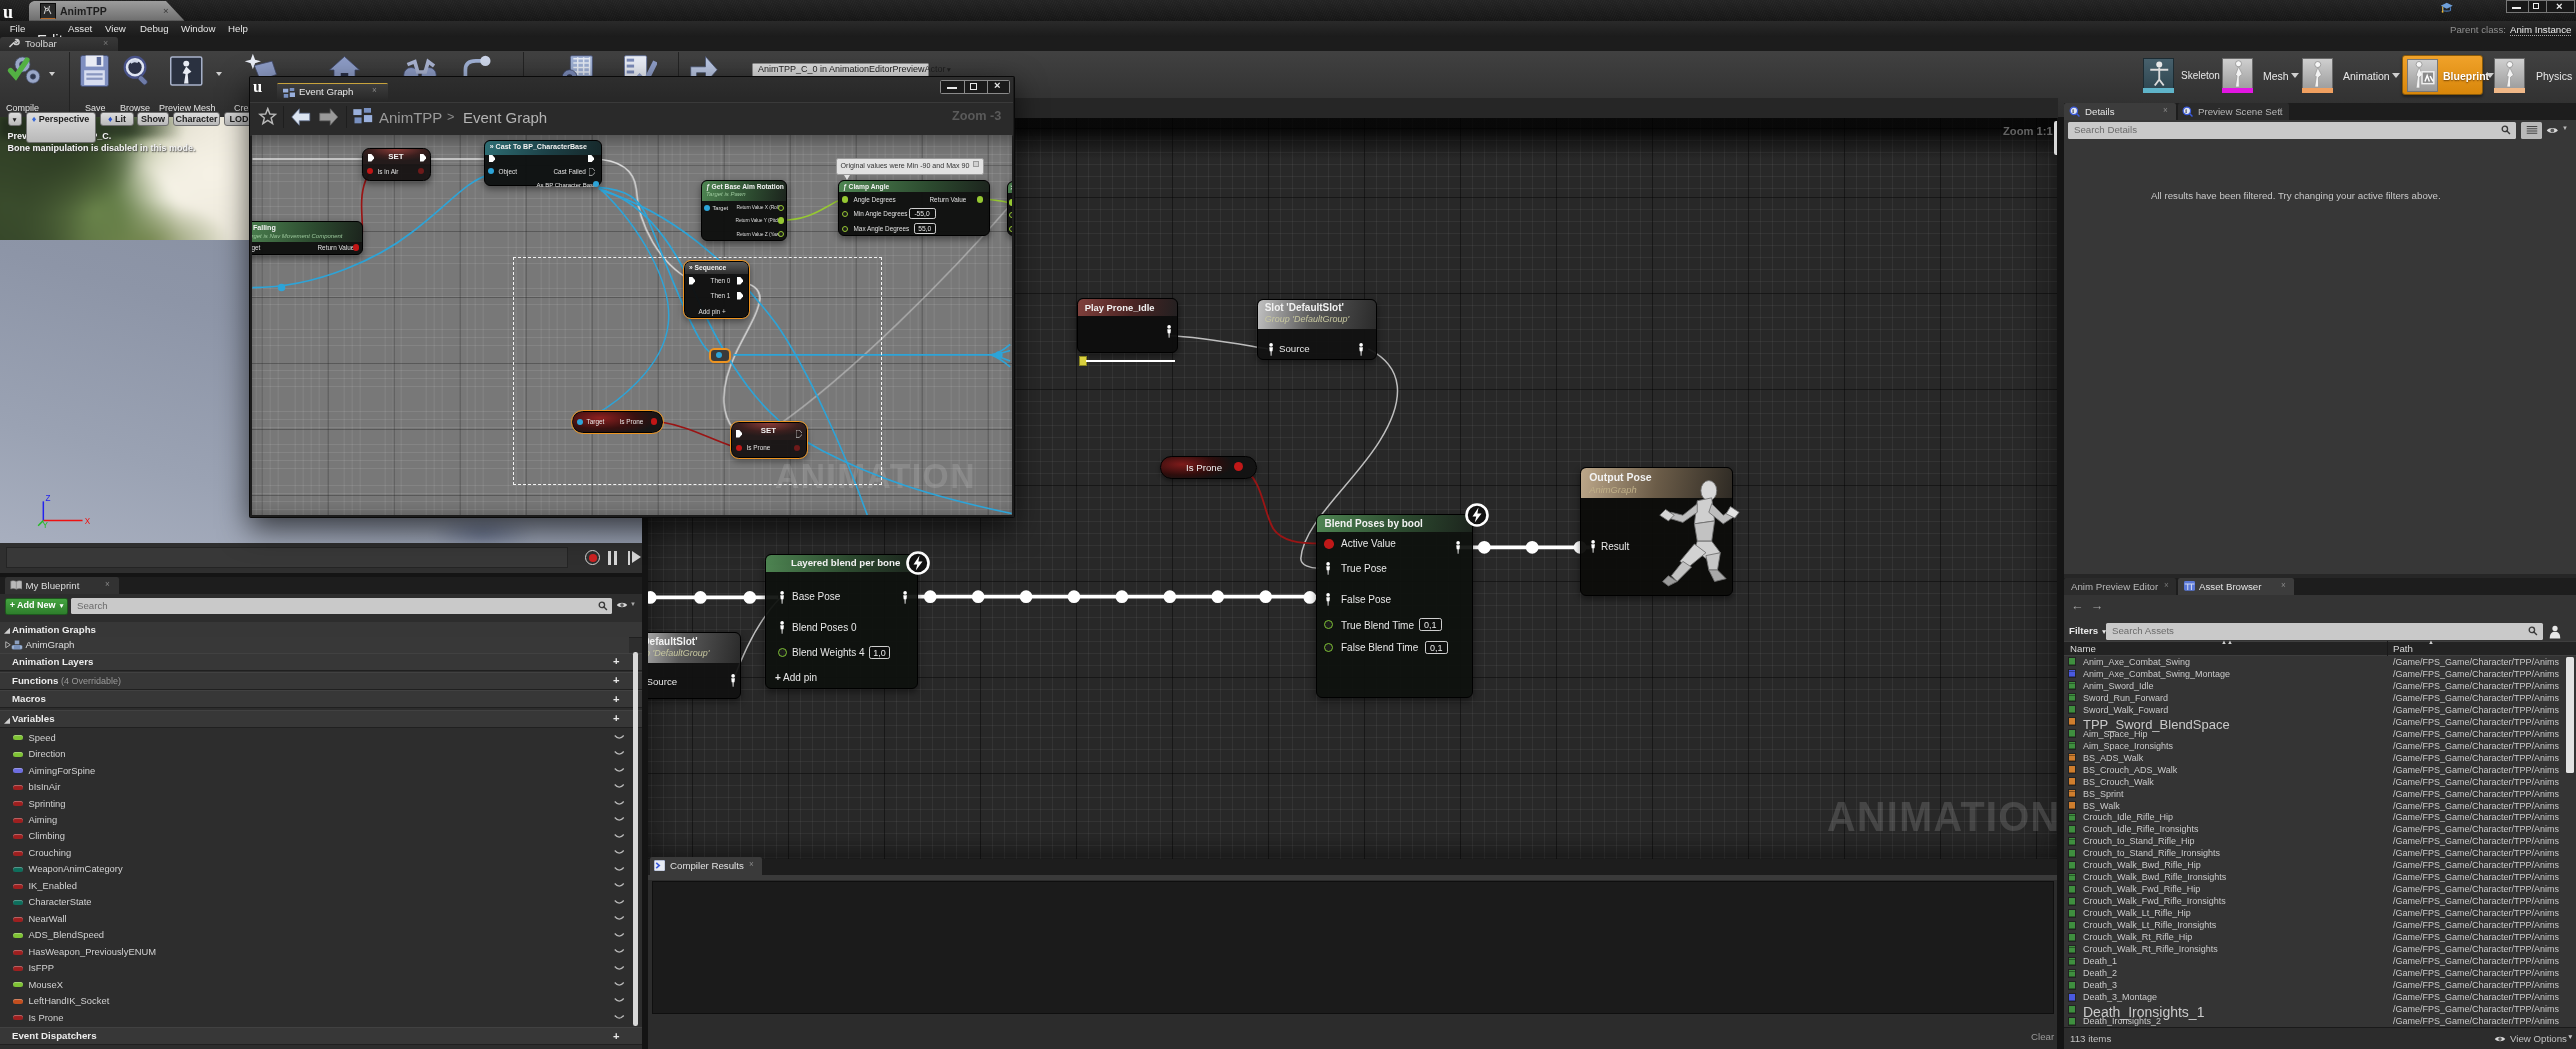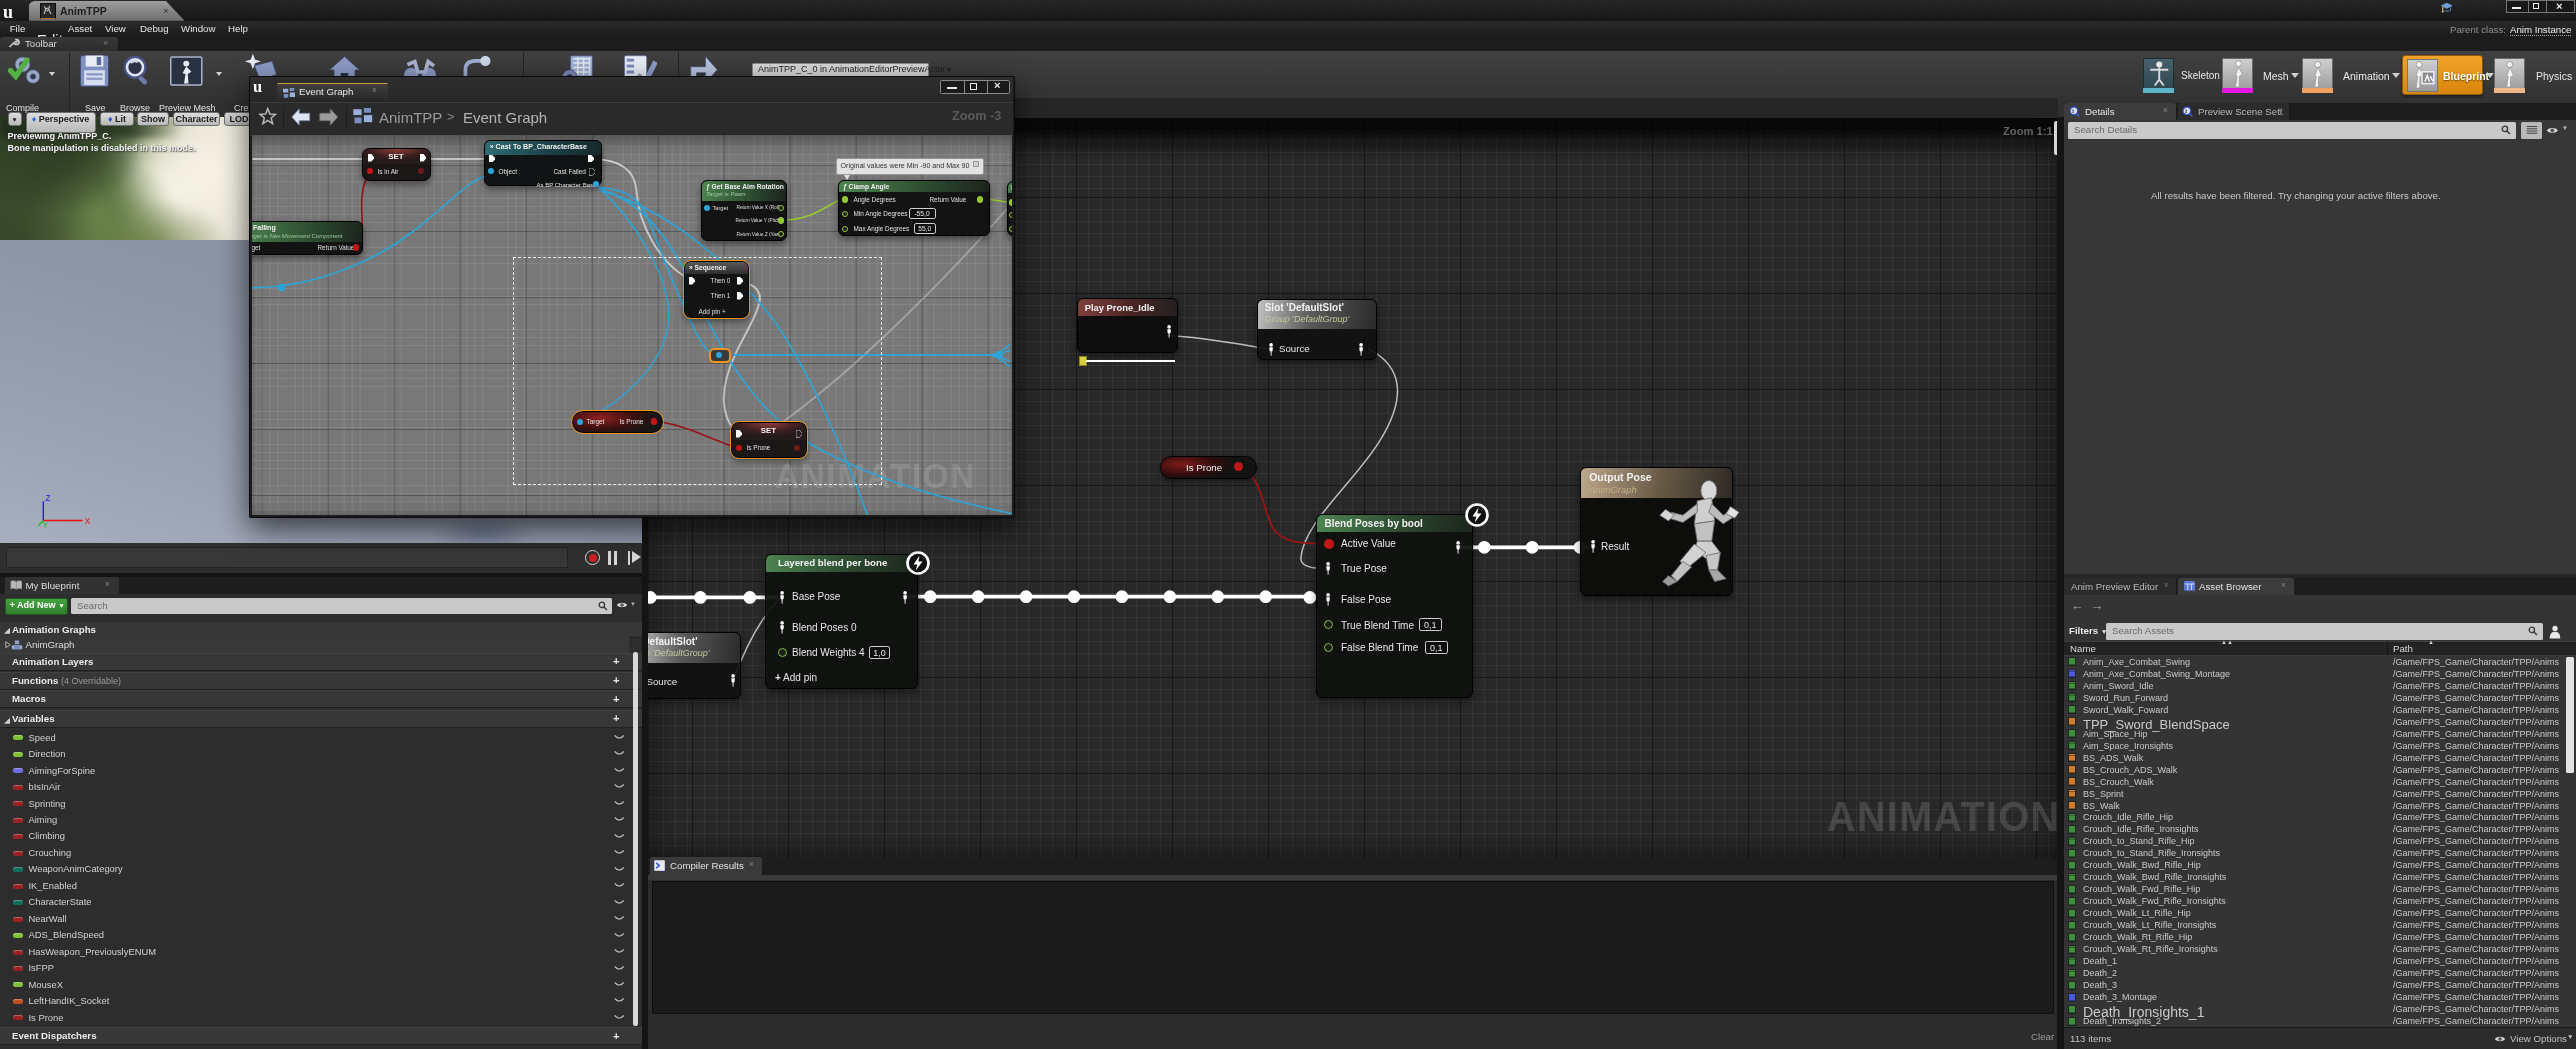--- a/index.html
+++ b/index.html
@@ -223,21 +223,21 @@
     <path d="M27 40 V14" stroke="#2222ee" stroke-width="2"></path>
     <path d="M27 40 H80" stroke="#ee1111" stroke-width="2"></path>
     <path d="M27 40 L20 47" stroke="#22bb22" stroke-width="2"></path>
     <text x="30" y="14" fill="#2222ee" font-size="11" font-family="Liberation Sans">Z</text>
     <text x="83" y="45" fill="#ee1111" font-size="11" font-family="Liberation Sans">X</text>
     <text x="26" y="50" fill="#22bb22" font-size="11" font-family="Liberation Sans">Y</text>
   </svg>
 </div>
 
 <div class="vbtn" style="left:7.5px;top:112px;width:14.2px;height:13.5px;font-size:6.7px;line-height:13.5px">▼</div>
-<div class="vbtn" style="left:25.5px;top:112px;width:70px;height:21px;font-size:9px;line-height:12.7px"><span style="color:#3a6ad8">♦</span> Perspective</div>
+<div class="vbtn" style="left:25.5px;top:112px;width:70px;height:31px;font-size:9px;line-height:12.7px"><span style="color:#3a6ad8">♦</span> Perspective</div>
 <div class="vbtn" style="left:100px;top:112px;width:34px;height:13.5px;font-size:9px;line-height:12.7px"><span style="color:#2a52c8">♦</span> Lit</div>
 <div class="vbtn" style="left:137px;top:112px;width:32px;height:13.5px;font-size:9px;line-height:12.7px">Show</div>
 <div class="vbtn" style="left:173px;top:112px;width:47px;height:13.5px;font-size:9px;line-height:12.7px">Character</div>
 <div class="vbtn" style="left:224px;top:112px;width:30px;height:13.5px;font-size:9px;line-height:12.7px">LOD</div>
 
 <div class="abs" style="left:0;top:543px;width:642px;height:30px;background:#2f2f2f"></div>
 <div class="abs" style="left:6px;top:547px;width:562px;height:21px;background:#383838;border:0.7px solid #242424"></div>
 <div class="abs" style="left:585px;top:550px;width:15px;height:15px;border:1.5px solid #d6d6d6;border-radius:50%"></div>
 <div class="abs" style="left:589px;top:554px;width:7.5px;height:7.5px;background:#cc2222;border-radius:50%"></div>
 <div class="abs" style="left:608px;top:551px;width:3px;height:13.5px;background:#d6d6d6"></div>
@@ -495,21 +495,21 @@
 <path d="M28 32 L42 30 L40 44 L30 44 Z" fill="#c2c2c2"></path>
 <path d="M30 44 L40 44 L46 52 L36 56 L28 50 Z" fill="#cfcfcf"></path>
 <path d="M36 54 L46 52 L44 64 L38 64 Z" fill="#c6c6c6"></path>
 <path d="M38 64 L44 64 L50 70 L42 72 Z" fill="#a8a8a8"></path>
 <path d="M28 46 L36 52 L24 62 L18 58 Z" fill="#d2d2d2"></path>
 <path d="M20 58 L26 62 L16 72 L12 68 Z" fill="#c2c2c2"></path>
 <path d="M10 68 L16 72 L10 75 L6 72 Z" fill="#9a9a9a"></path>
 </g>
     </svg>
 <div class="node" style="left:117px;top:436px;width:153px;height:135px;background:rgba(14,17,14,.94)">
-      <div class="nhead" style="height:16.5px;background:linear-gradient(100deg,#4e8552,#2c4a2f 55%,#1c241d);font-size:9.7px;line-height:16.5px;padding-left:12px">Layered blend per bone</div>
+      <div class="nhead" style="height:16.5px;background:linear-gradient(100deg,#4e8552,#2c4a2f 55%,#1c241d);font-size:9.7px;line-height:16.5px;padding-left:25px">Layered blend per bone</div>
     </div>
 <svg class="man" style="left:130px;top:473px" width="8.2" height="12.7" viewBox="0 0 10 16">
       <circle cx="5" cy="2.4" r="2.3" fill="#fff"></circle>
       <path d="M2.7 5.4 L7.3 5.4 L6.8 10.3 L5.7 10.3 L5.5 16 L4.5 16 L4.3 10.3 L3.2 10.3 Z" fill="#fff"></path>
     </svg>
 <div class="tx" style="left:144px;top:473px;font-size:10px;color:#e8e8e8">Base Pose</div>
 <svg class="man" style="left:130px;top:503px" width="8.2" height="12.7" viewBox="0 0 10 16">
       <circle cx="5" cy="2.4" r="2.3" fill="#fff"></circle>
       <path d="M2.7 5.4 L7.3 5.4 L6.8 10.3 L5.7 10.3 L5.5 16 L4.5 16 L4.3 10.3 L3.2 10.3 Z" fill="#fff"></path>
     </svg>

